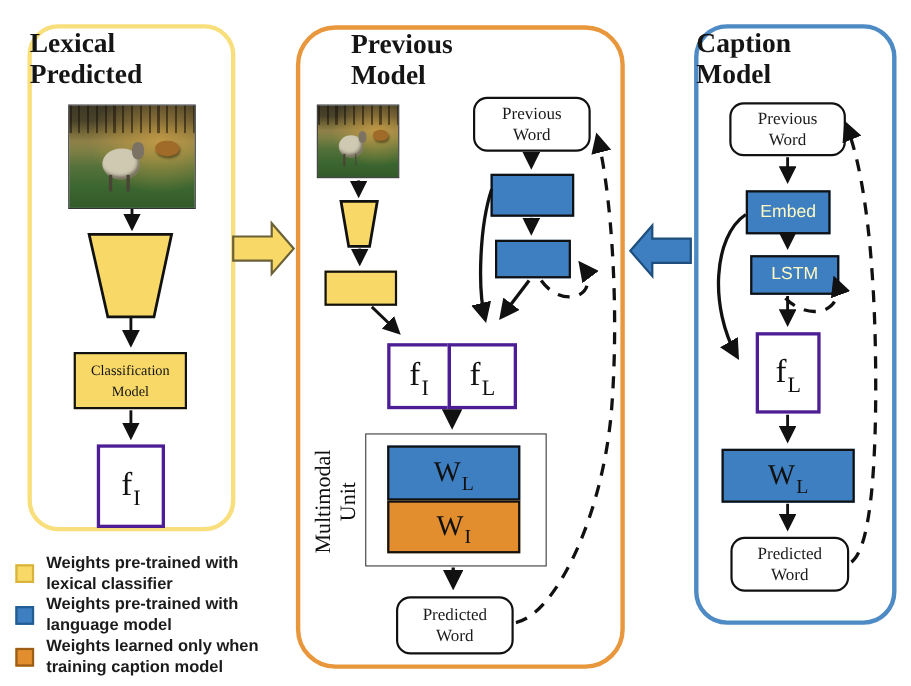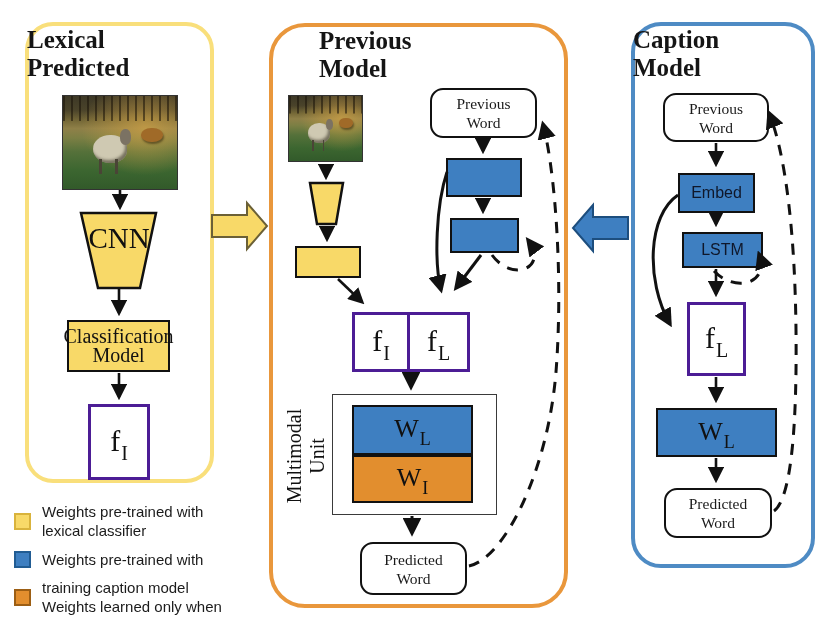--- a/index.html
+++ b/index.html
@@ -27,34 +27,34 @@
 
   
   .node { position:absolute; z-index:3; display:flex; flex-direction:column;
           align-items:center; justify-content:center; text-align:center; background:#fff; }
   .rounded { border:2.5px solid #111; border-radius:13px;
              font-family:Liberation Serif, serif; font-size:15.5px; line-height:19px; color:#1a1a1a; }
   .bluebox   { background:#3e7fc1; border:2.5px solid #111; }
   .yellowbox { background:#f8d968; border:2.5px solid #111; }
   .orangebox { background:#e28e2e; border:2.5px solid #111; }
   .plainbox  { background:#fff; border:7px solid #4c1d95; }
-  .sanslabel { font-family:"Liberation Sans", sans-serif; font-size:16px; color:#0f172a; }
+  .sanslabel { font-family:"Liberation Sans", sans-serif; font-size:16px; color:#fef9c3; }
 
   .mathlabel { font-size:30px; line-height:30px; }
   .mathlabel .sub { font-size:20px; display:inline-block; transform:translateY(9px); margin-left:1px; }
   .wlabel { font-size:26px; line-height:26px; }
   .wlabel .sub { font-size:18px; display:inline-block; transform:translateY(8px); margin-left:1px; }
 
   #mm-outer { left:332px; top:394px; width:165px; height:121px; border:1.5px solid #3a3a3a; background:#fff; z-index:2; }
   #mm-label { left:241px; top:433px; width:130px; height:46px; z-index:3;
               transform:rotate(-90deg); text-align:center; font-size:20px; line-height:23px; color:#111; }
   #mm-label span { display:block; }
 
   
-  .classtext { font-size:20px; line-height:19px; }
+  .classtext { font-size:13px; line-height:19px; }
 
   
   .photo {
     position:absolute; z-index:3; border:1px solid #333; overflow:hidden;
     background:
       repeating-linear-gradient(90deg, rgba(25,18,8,0.55) 0 2px, rgba(0,0,0,0) 2px 8px) top left / 100% 27% no-repeat,
       radial-gradient(ellipse at 72% 34%, rgba(205,160,70,0.75) 0%, rgba(205,160,70,0) 55%),
       linear-gradient(180deg, #3d3826 0%, #4a432a 15%, #776a38 27%, #8f8048 35%, #7c7f44 45%, #55713a 60%, #3c6630 80%, #325a2a 100%);
   }
   .photo .sheep-body { position:absolute; left:26%; top:42%; width:30%; height:30%;
@@ -67,21 +67,21 @@
       background:#a06a28; border-radius:45%; box-shadow:1px 2px 2px rgba(40,30,10,.5); }
 
   
   #legend { position:absolute; left:14px; top:502px; z-index:3;
             font-family:"Liberation Sans", sans-serif; font-size:15px; line-height:19px; color:#1b1b1b; }
   .legend-item { display:flex; align-items:center; height:38px; }
   .legend-swatch { width:17px; height:17px; margin-right:11px; flex:0 0 auto; border:2px solid #000; }
   #swatch-lexical  { border-color:#d9b33c; }
   #swatch-language { border-color:#215c93; }
   #swatch-caption  { border-color:#9c5e14; }
-  .legend-text span { display:block; }
+  .legend-text span { display:block;font-weight:bold; }
 </style>
 </head>
 <body>
 
 <div id="stage">
 
   <div class="panel" id="panel-lexical"></div>
   <div class="panel" id="panel-caption"></div>
   <div class="panel" id="panel-language"></div>
 
@@ -98,21 +98,20 @@
   </div>
 
   <div class="photo" style="left:62px; top:95px; width:116px; height:95px;">
     <span class="animal2"></span>
     <span class="sheep-body"></span>
     <span class="sheep-head"></span>
     <span class="sheep-leg1"></span>
     <span class="sheep-leg2"></span>
   </div>
 
-  <div class="abs" style="left:80px; top:222px; width:78px; z-index:3; text-align:center; font-size:29px;">CNN</div>
 
   <div class="node yellowbox classtext" style="left:67px; top:320px; width:103px; height:52px;">
     <span>Classification</span>
     <span>Model</span>
   </div>
 
   <div class="node plainbox" style="left:88px; top:404px; width:62px; height:76px; border-width:3.5px;">
     <span class="mathlabel"><span>f</span><span class="sub">I</span></span>
   </div>
 
@@ -199,27 +198,28 @@
       <span class="legend-swatch" id="swatch-lexical" style="background: rgb(248, 217, 104);"></span>
       <span class="legend-text">
         <span>Weights pre-trained with</span>
         <span>lexical classifier</span>
       </span>
     </div>
     <div class="legend-item">
       <span class="legend-swatch" id="swatch-language" style="background: rgb(62, 127, 193);"></span>
       <span class="legend-text">
         <span>Weights pre-trained with</span>
+        <span>language model</span>
       </span>
     </div>
     <div class="legend-item">
       <span class="legend-swatch" id="swatch-caption" style="background: rgb(226, 142, 46);"></span>
       <span class="legend-text">
+        <span>Weights learned only when</span>
         <span>training caption model</span>
-        <span>Weights learned only when</span>
       </span>
     </div>
   </div>
 
   <svg id="arrows" class="layer" width="828" height="624">
     <defs>
       <marker id="ah" viewBox="0 0 10 10" refX="8" refY="5" markerWidth="6.2" markerHeight="6.2" orient="auto-start-reverse">
         <path d="M0,0 L10,5 L0,10 z" fill="#111"></path>
       </marker>
     </defs>

